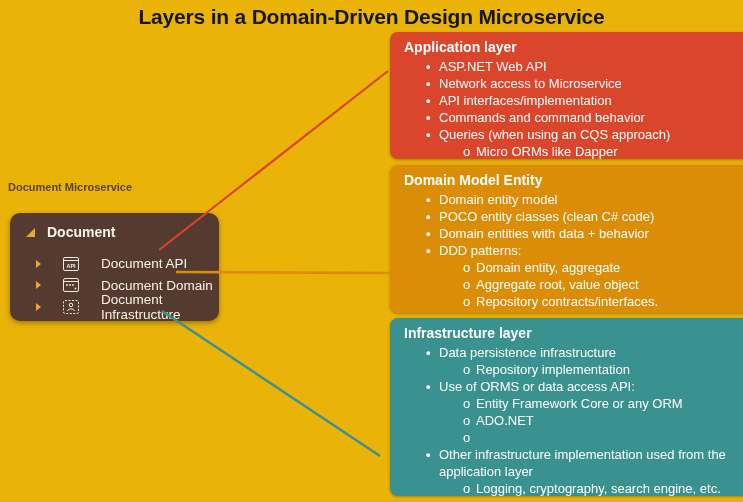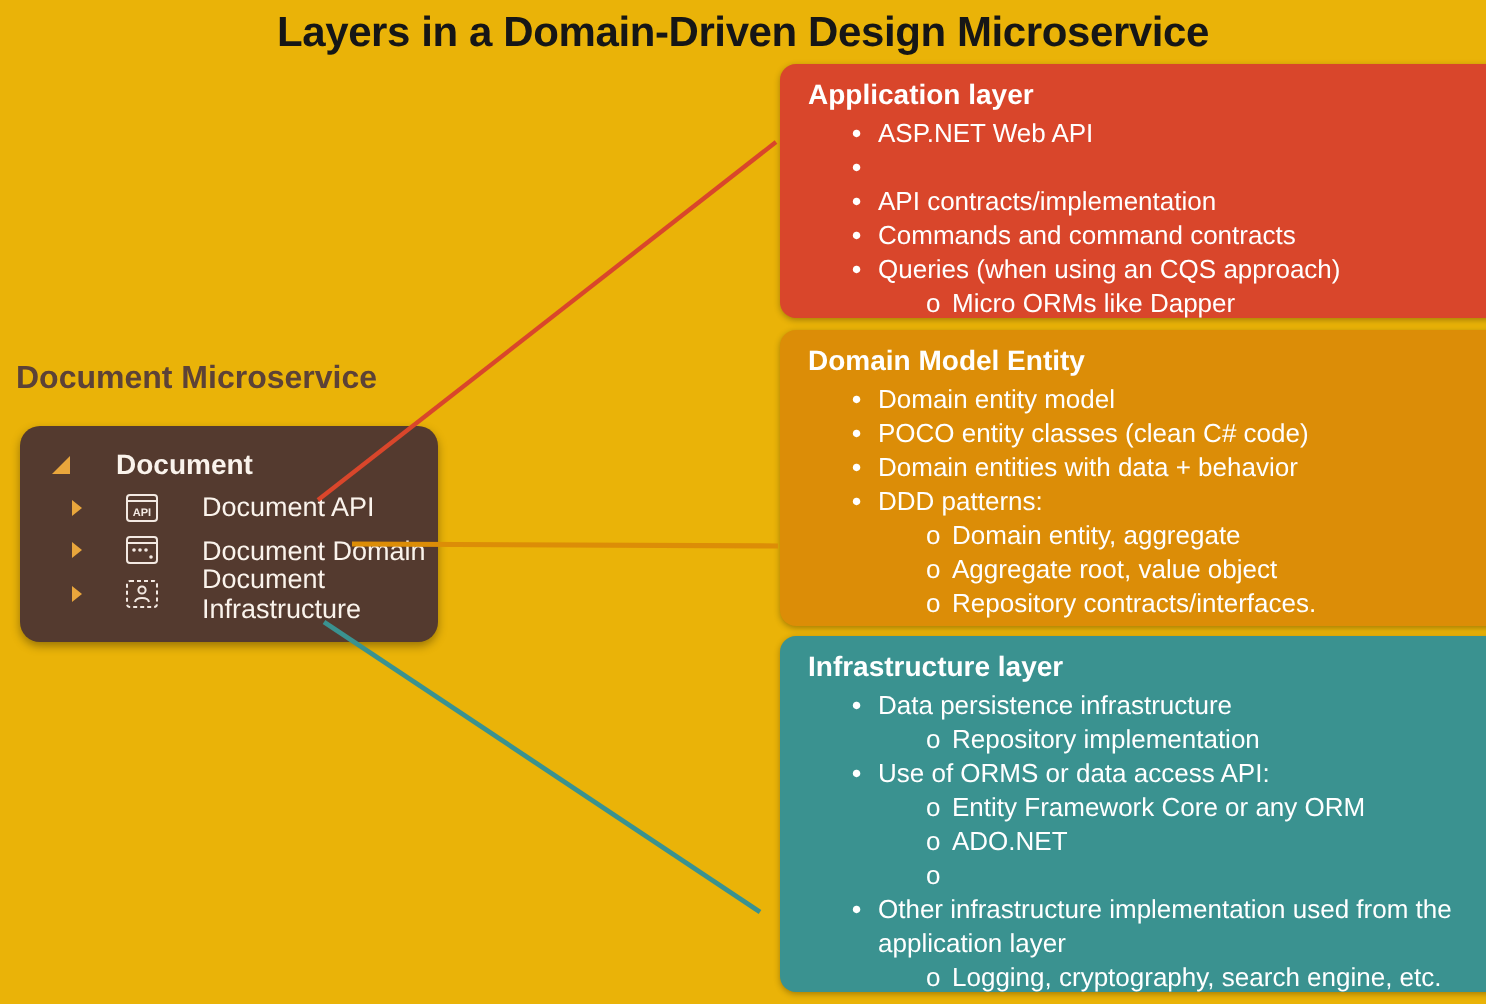--- a/index.html
+++ b/index.html
@@ -7,28 +7,28 @@
     position:relative;width:743px;height:502px;background:#eab308;
     font-family:"Liberation Sans",sans-serif;overflow:hidden;
   }
   
   #title{
     position:absolute;top:5px;left:0;width:100%;text-align:center;
     font-size:21px;font-weight:700;color:#161616;letter-spacing:-0.2px;
   }
   
   #tree-heading{
-    position:absolute;left:8px;top:181px;font-size:16px;font-weight:700;
+    position:absolute;left:8px;top:181px;font-size:11px;font-weight:700;
   }
   #tree-panel{
     position:absolute;left:10px;top:213px;width:209px;height:108px;
     border-radius:10px;box-shadow:0 2px 5px rgba(0,0,0,0.35);
     box-sizing:border-box;padding:9px 0 0 16px;color:#FAF3EC;
   }
-  .root-row{display:flex;align-items:center;gap:23px;height:20px;margin-bottom:1px;}
+  .root-row{display:flex;align-items:center;gap:12px;height:20px;margin-bottom:11px;}
   .root-label{font-size:14px;font-weight:700;}
   .expand-tri{width:0;height:0;border-left:9px solid transparent;border-bottom:9px solid #E9A63C;}
   .trow{display:flex;align-items:center;gap:22px;height:21.5px;margin-left:10px;}
   .carrot{width:0;height:0;border-top:4px solid transparent;border-bottom:4px solid transparent;border-left:5px solid #E9A63C;}
   .ticon{width:16px;height:14px;display:inline-flex;}
   .tlabel{font-size:13.5px;}
   
   .layer-box{
     position:absolute;left:390px;width:375px;border-radius:8px;color:#ffffff;
     box-sizing:border-box;padding:7px 8px 12px 14px;
@@ -108,28 +108,29 @@
 
   <div class="layer-box" id="layer-box-0" style="background: rgb(217, 70, 43);">
     <div class="layer-title">Application layer</div>
     <ul class="layer-list">
         <li class="lvl1">
           <span class="mk">•</span>
           <span class="tx">ASP.NET Web API</span>
         </li>
         <li class="lvl1">
           <span class="mk">•</span>
-        </li>
-        <li class="lvl1">
-          <span class="mk">•</span>
-          <span class="tx">API contracts/implementation</span>
-        </li>
-        <li class="lvl1">
-          <span class="mk">•</span>
-          <span class="tx">Commands and command contracts</span>
+          <span class="tx">Network access to Microservice</span>
+        </li>
+        <li class="lvl1">
+          <span class="mk">•</span>
+          <span class="tx">API interfaces/implementation</span>
+        </li>
+        <li class="lvl1">
+          <span class="mk">•</span>
+          <span class="tx">Commands and command behavior</span>
         </li>
         <li class="lvl1">
           <span class="mk">•</span>
           <span class="tx">Queries (when using an CQS approach)</span>
         </li>
         <li class="lvl2">
           <span class="mk">o</span>
           <span class="tx">Micro ORMs like Dapper</span>
         </li>
       </ul>

